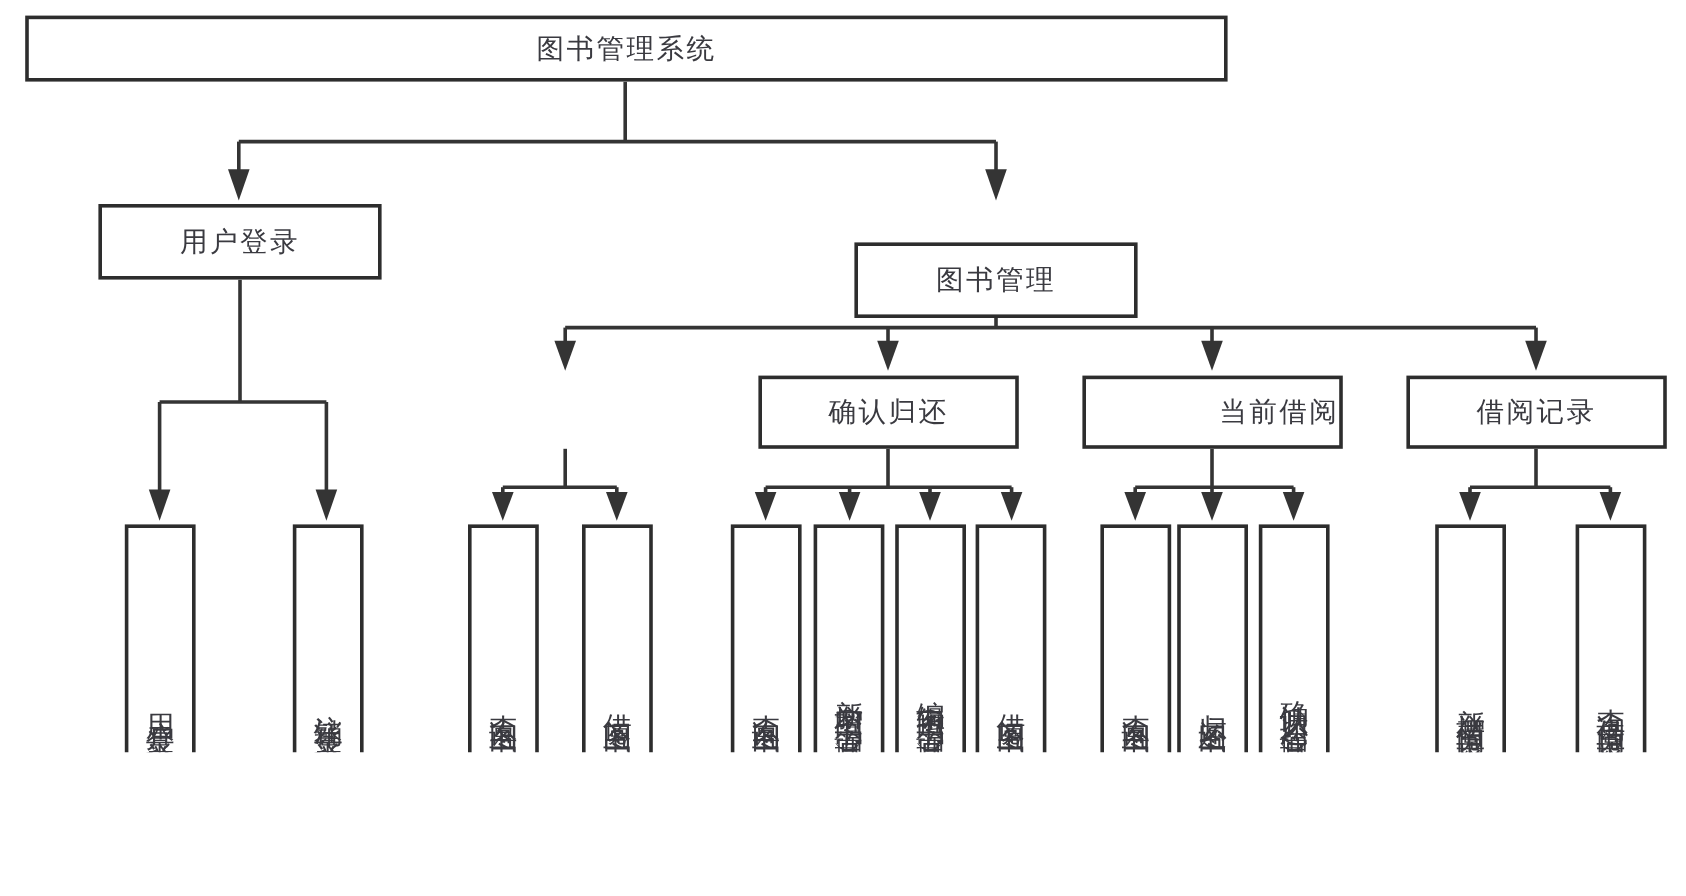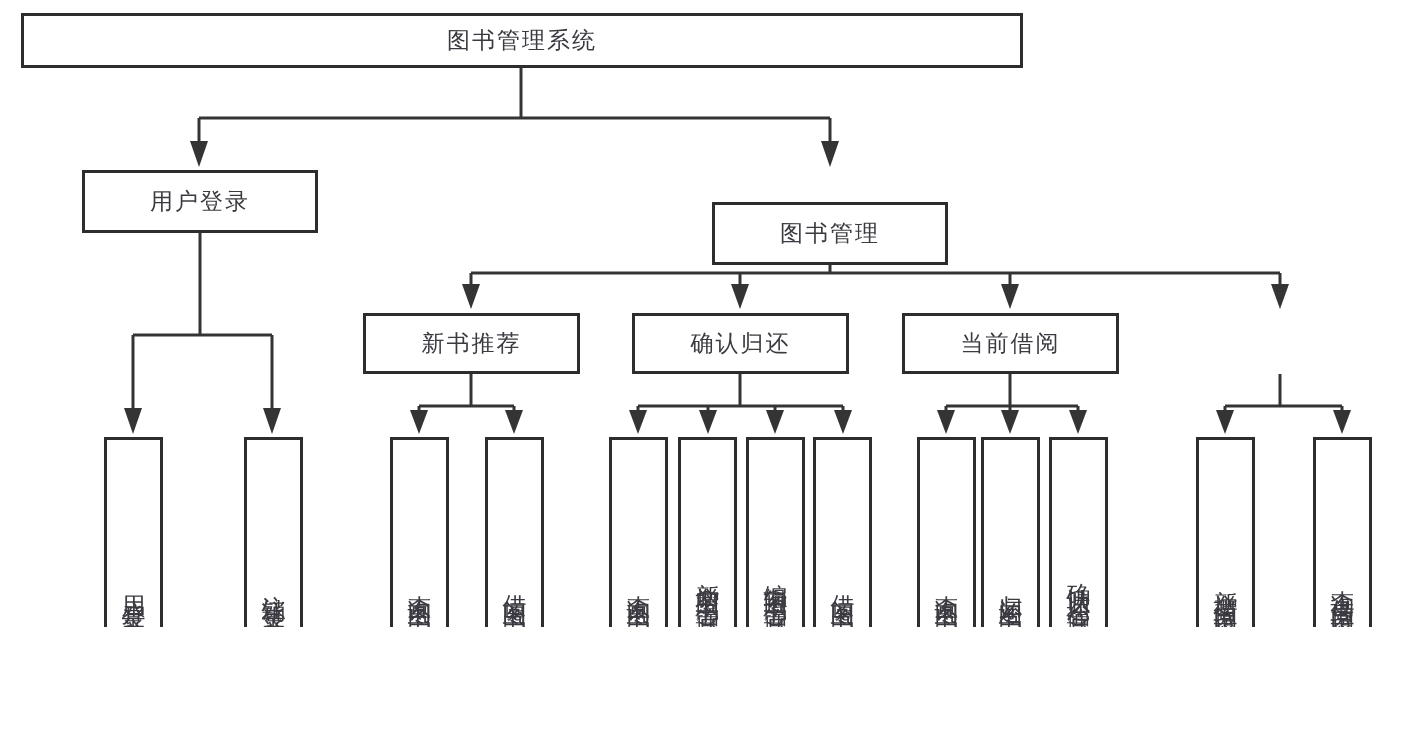--- a/index.html
+++ b/index.html
@@ -117,28 +117,28 @@
     <span class="hlabel">图书管理系统</span>
   </div>
 
   <div class="box lvl2" style="left:82px;">
     <span class="hlabel">用户登录</span>
   </div>
   <div class="box lvl2" style="left:712px;margin-top:32px;">
     <span class="hlabel">图书管理</span>
   </div>
 
-  <div class="box sec" style="left:363px;">
-    <span class="hlabel">新书推荐</span>
-  </div>
   <div class="box sec" style="left:632px;">
     <span class="hlabel">确认归还</span>
   </div>
-  <div class="box sec" style="left:902px;">
+  <div class="box sec" style="left:902px;justify-content:flex-end;">
     <span class="hlabel">当前借阅</span>
+  </div>
+  <div class="box sec" style="left:1172px;">
+    <span class="hlabel">借阅记录</span>
   </div>
 
   <div class="box leaf" style="left:104px;">
     <span class="vtext">用户登录</span>
   </div>
   <div class="box leaf" style="left:244px;">
     <span class="vtext">注销登录</span>
   </div>
 
   <div class="box leaf" style="left:390px;">

